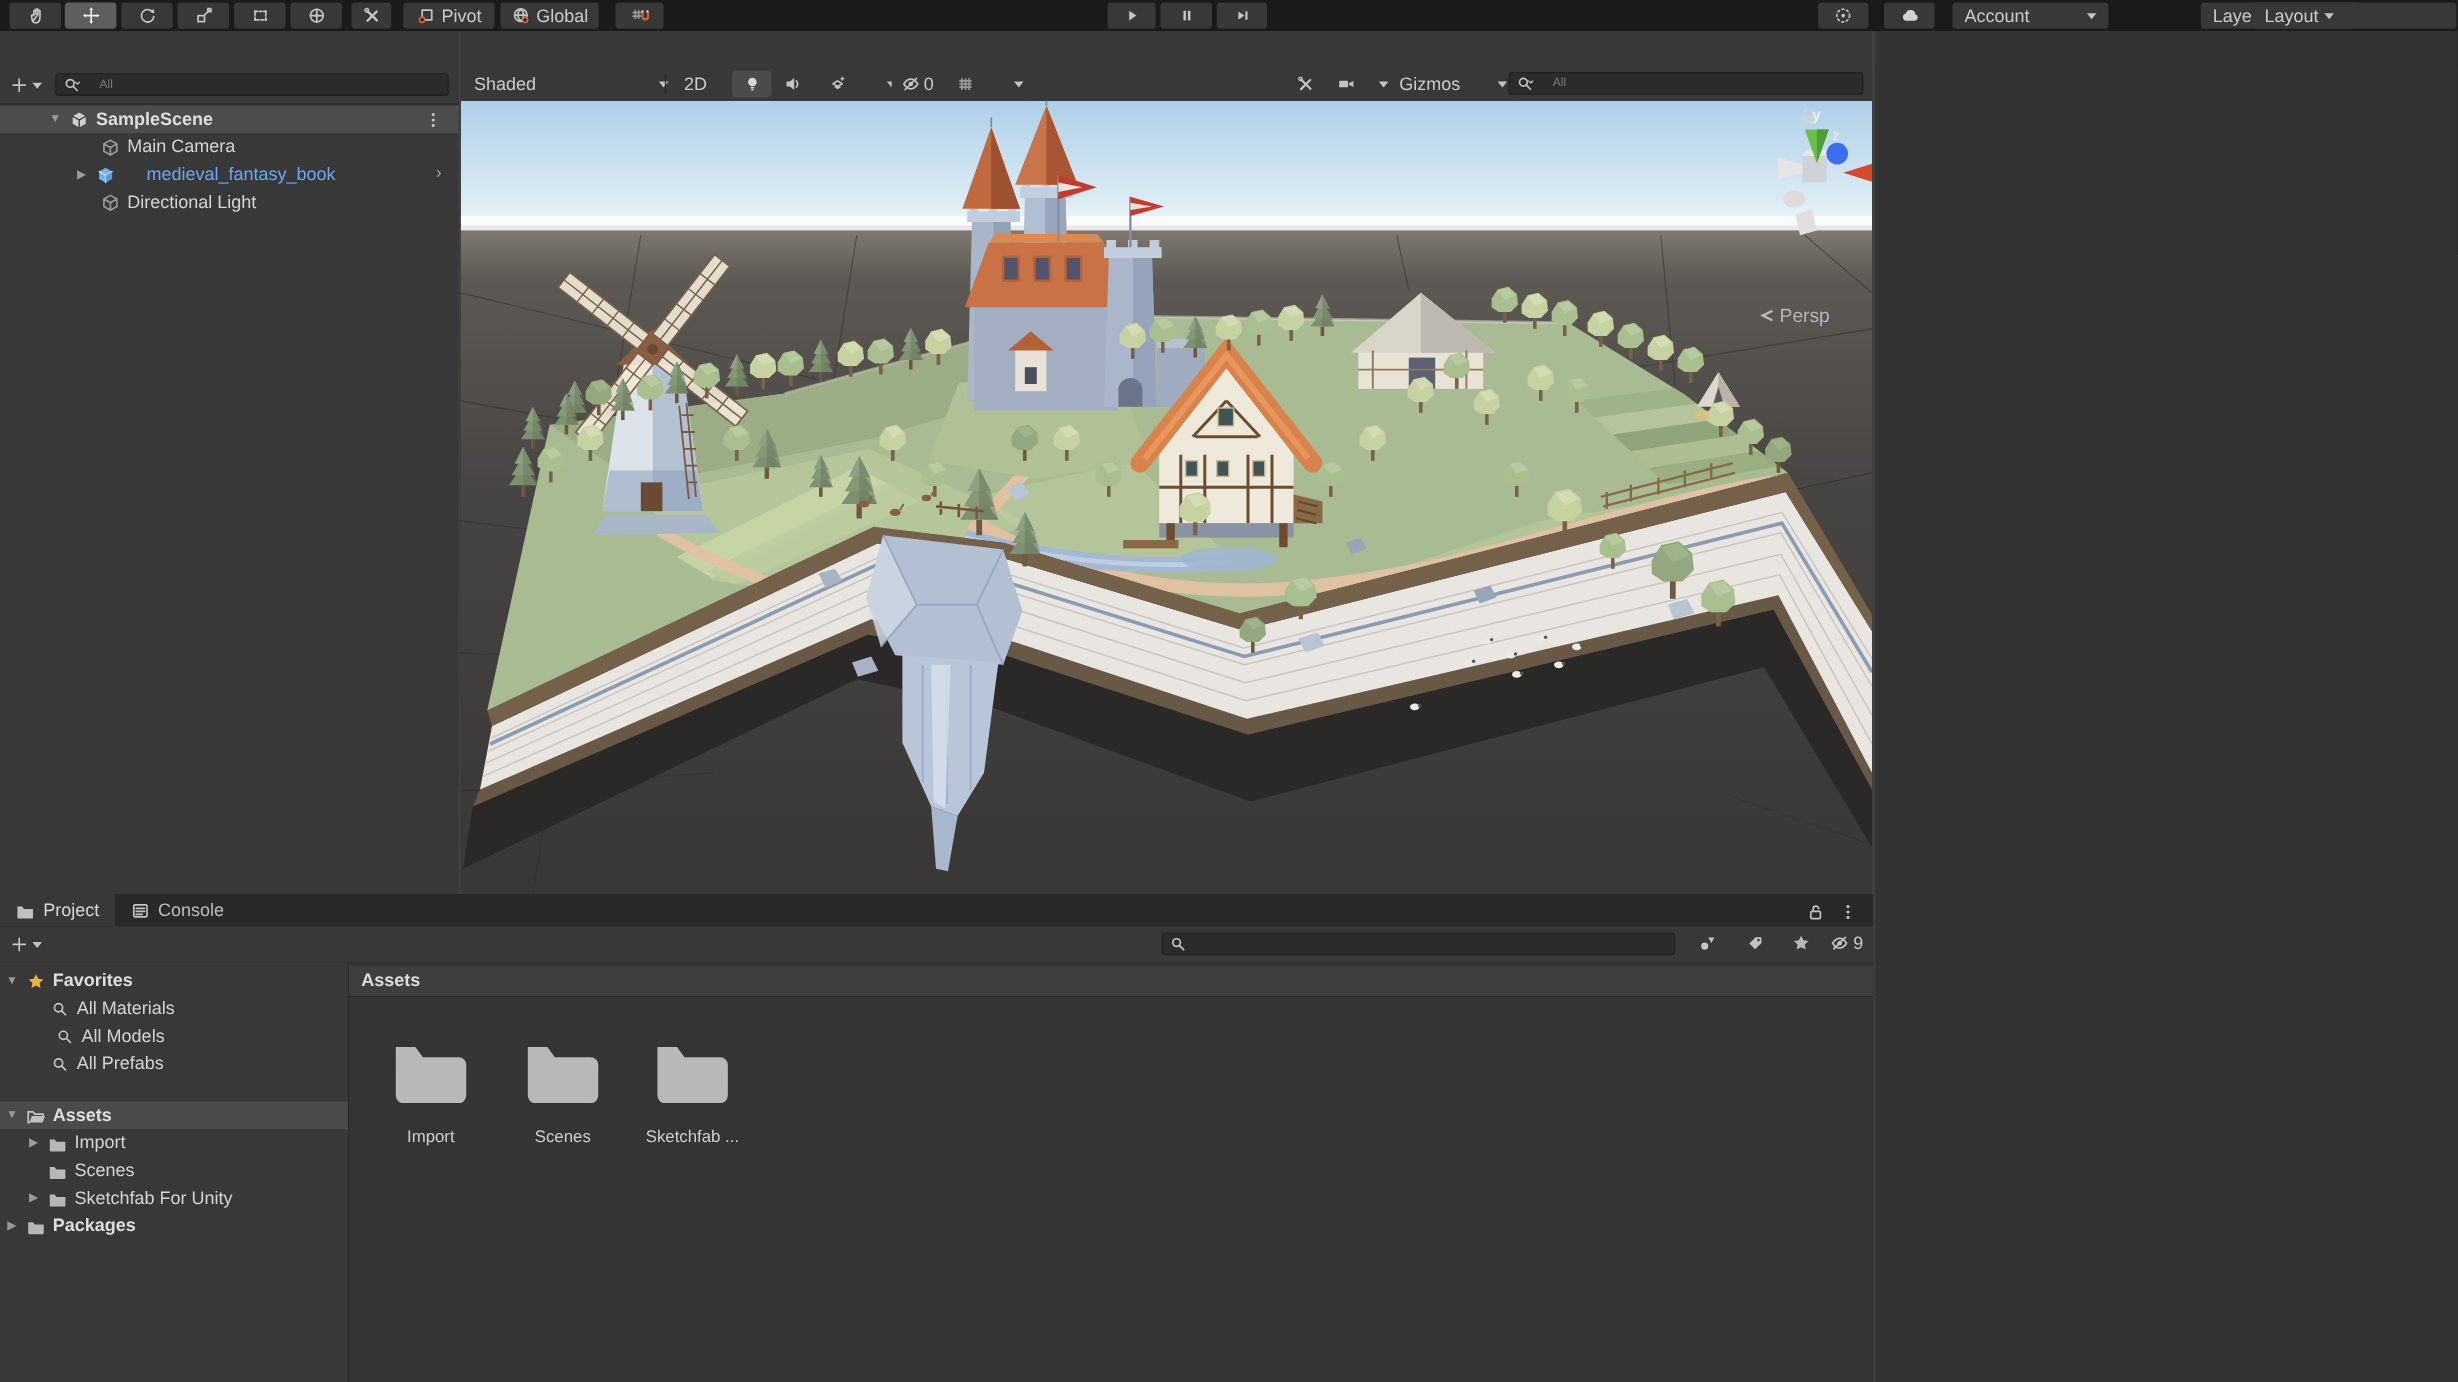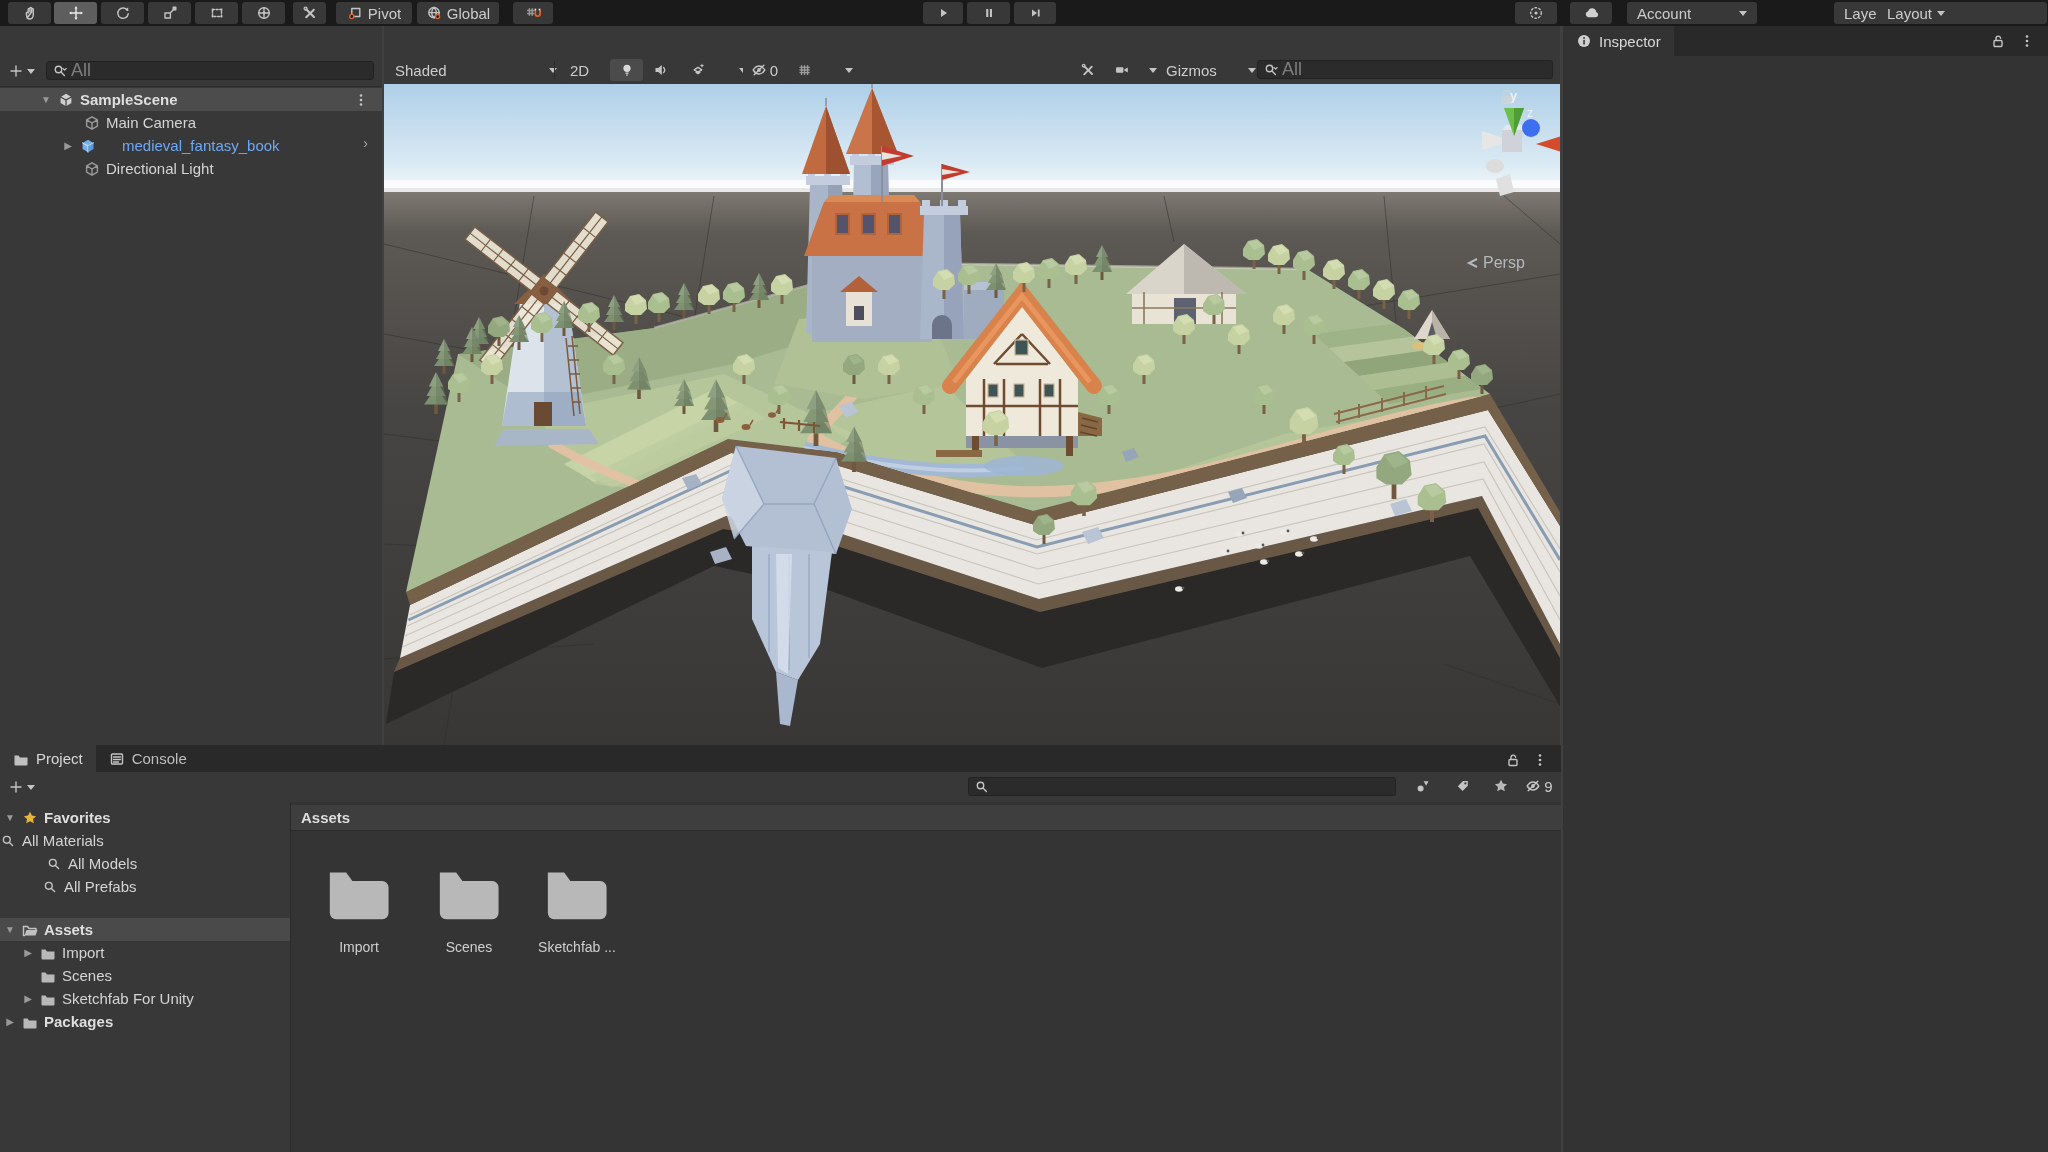--- a/index.html
+++ b/index.html
@@ -20,21 +20,21 @@
          border-top:5px solid #c4c4c4;display:inline-block;}
   
   .panel{position:absolute;background:#383838;}
   .tabbar{position:absolute;left:0;top:0;right:0;height:30px;background:#292929;display:flex;align-items:stretch;}
   .tab{display:flex;align-items:center;gap:7px;padding:0 13px;color:#bdbdbd;position:relative;}
   .tab.active{background:#383838;color:#d8d8d8;}
   .accent{position:absolute;left:0;top:0;height:2px;background:#4C7EB8;}
   .tab-rt{position:absolute;top:0;height:30px;display:flex;align-items:center;}
   .ptoolbar{position:absolute;left:0;right:0;height:30px;background:#383838;border-bottom:1px solid #2b2b2b;}
   .search{position:absolute;background:#2b2b2b;border:1px solid #222;border-radius:3px;height:19px;
-          color:#cfcfcf;font-size:18px;padding:0 6px 0 24px;outline:none;box-sizing:border-box;
+          color:#cfcfcf;font-size:10px;padding:0 6px 0 36px;outline:none;box-sizing:border-box;
           font-family:"Liberation Sans","DejaVu Sans",sans-serif;}
   .search::placeholder{color:#7d7d7d;}
   .mag{position:absolute;width:16px;height:16px;}
   
   .row{display:flex;align-items:center;height:23px;gap:6px;position:relative;}
   .row .lbl{white-space:nowrap;}
   .bold{font-weight:bold;color:#dedede;}
   .fold{color:#999;font-size:10px;width:12px;text-align:center;flex:0 0 auto;}
   .blue{color:#6FA8F2;margin-left:20px;}
   .selrow{background:#4C4C4C;}
@@ -670,75 +670,52 @@
         <text x="1099" y="184" font-size="16" fill="#b5b8bc">Persp</text>
       </g>
       <g opacity=".5">
         <rect x="1117" y="12" width="11" height="8" rx="1" fill="#d8d8d0"></rect>
         <path d="M1119.5 12v-2.6a3 3 0 0 1 6-0.4" stroke="#d8d8d0" stroke-width="1.6" fill="none"></path>
       </g>
     </svg>
   </div>
 
   <div class="panel" style="left:1563px;top:26px;width:485px;height:1126px;background:#333333">
-    <div class="tabbar">
-      <div class="tab active" style="background:#333333">
-        <svg class="ic" width="16" height="16">
-            <circle class="f" style="fill:#cfcfcf" cx="8" cy="8" r="6"></circle>
-            <rect x="7.3" y="6.9" width="1.5" height="4.6" style="fill:#2e2e2e;stroke:none"></rect>
-            <circle cx="8.05" cy="4.9" r=".95" style="fill:#2e2e2e;stroke:none"></circle>
-          </svg>
-        <span>Inspector</span>
-      </div>
-      <div class="tab-rt" style="right:42px">
+    <div class="abs" style="left:0;top:30px;right:0;bottom:0;background:#333333"></div>
+  </div>
+
+  <div class="panel" style="left:0;top:745px;width:1561px;height:407px">
+    <div class="tabbar" style="height:27px">
+      <div class="tab active">
+        <svg class="ic" width="16" height="16">
+            <path class="f" style="fill:#c0c0c0" d="M1.5 4.5h4l1.5 2h7.5v7a1 1 0 0 1-1 1h-11a1 1 0 0 1-1-1z"></path>
+          </svg>
+        <span>Project</span>
+      </div>
+      <div class="tab">
+        <svg class="ic" width="16" height="16">
+            <rect x="2.5" y="3" width="11" height="10" rx="1"></rect>
+            <path d="M4.5 6h7M4.5 8.5h7M4.5 11h5"></path>
+          </svg>
+        <span>Console</span>
+      </div>
+      <div class="tab-rt" style="right:40px">
         <svg class="ic" width="16" height="16">
             <rect x="4" y="7.5" width="8" height="6" rx="1"></rect>
             <path d="M6 7.5V5.6a2.3 2.3 0 0 1 4.6-.3"></path>
           </svg>
       </div>
       <div class="tab-rt" style="right:14px">
         <svg class="ic kebabv" width="14" height="16">
             <circle class="f" cx="7" cy="3.5" r="1.3"></circle>
             <circle class="f" cx="7" cy="8" r="1.3"></circle>
             <circle class="f" cx="7" cy="12.5" r="1.3"></circle>
           </svg>
       </div>
     </div>
-    <div class="abs" style="left:0;top:30px;right:0;bottom:0;background:#333333"></div>
-  </div>
-
-  <div class="panel" style="left:0;top:745px;width:1561px;height:407px">
-    <div class="tabbar" style="height:27px">
-      <div class="tab active">
-        <svg class="ic" width="16" height="16">
-            <path class="f" style="fill:#c0c0c0" d="M1.5 4.5h4l1.5 2h7.5v7a1 1 0 0 1-1 1h-11a1 1 0 0 1-1-1z"></path>
-          </svg>
-        <span>Project</span>
-      </div>
-      <div class="tab">
-        <svg class="ic" width="16" height="16">
-            <rect x="2.5" y="3" width="11" height="10" rx="1"></rect>
-            <path d="M4.5 6h7M4.5 8.5h7M4.5 11h5"></path>
-          </svg>
-        <span>Console</span>
-      </div>
-      <div class="tab-rt" style="right:40px">
-        <svg class="ic" width="16" height="16">
-            <rect x="4" y="7.5" width="8" height="6" rx="1"></rect>
-            <path d="M6 7.5V5.6a2.3 2.3 0 0 1 4.6-.3"></path>
-          </svg>
-      </div>
-      <div class="tab-rt" style="right:14px">
-        <svg class="ic kebabv" width="14" height="16">
-            <circle class="f" cx="7" cy="3.5" r="1.3"></circle>
-            <circle class="f" cx="7" cy="8" r="1.3"></circle>
-            <circle class="f" cx="7" cy="12.5" r="1.3"></circle>
-          </svg>
-      </div>
-    </div>
     <div class="ptoolbar" style="top:27px">
       <svg class="ic abs" style="left:8px;top:7px" width="16" height="16">
           <path d="M8 3v10M3 8h10"></path>
         </svg>
       <span class="caret abs" style="left:27px;top:13px"></span>
       <input class="search" style="left: 968px; top: 5px; width: 428px;" placeholder="">
       <svg class="ic mag" style="left:974px;top:7px">
           <circle cx="6.5" cy="6.5" r="3.2"></circle>
           <path d="M9 9l3.4 3.4"></path>
         </svg>
@@ -771,21 +748,21 @@
 
     <div class="abs" style="left:0;top:57px;width:290px;bottom:0;background:#383838;border-right:1px solid #2a2a2a">
       <div style="height:4px"></div>
       <div class="row" style="padding-left:4px">
         <span class="fold">▼</span>
         <svg class="ic" width="16" height="16">
             <polygon class="f" style="fill:#E8B63A" points="8,1.8 9.9,5.6 14.1,6.2 11,9.1 11.8,13.3 8,11.3 4.2,13.3 5,9.1 1.9,6.2 6.1,5.6"></polygon>
           </svg>
         <span class="lbl bold">Favorites</span>
       </div>
-      <div class="row" style="">
+      <div class="row" style="padding-left:42px">
         <svg class="ic" width="16" height="16">
             <circle cx="6.8" cy="6.8" r="3.4"></circle>
             <path d="M9.4 9.4l3.2 3.2"></path>
           </svg>
         <span class="lbl">All Materials</span>
       </div>
       <div class="row" style="padding-left:46px">
         <svg class="ic" width="16" height="16">
             <circle cx="6.8" cy="6.8" r="3.4"></circle>
             <path d="M9.4 9.4l3.2 3.2"></path>

